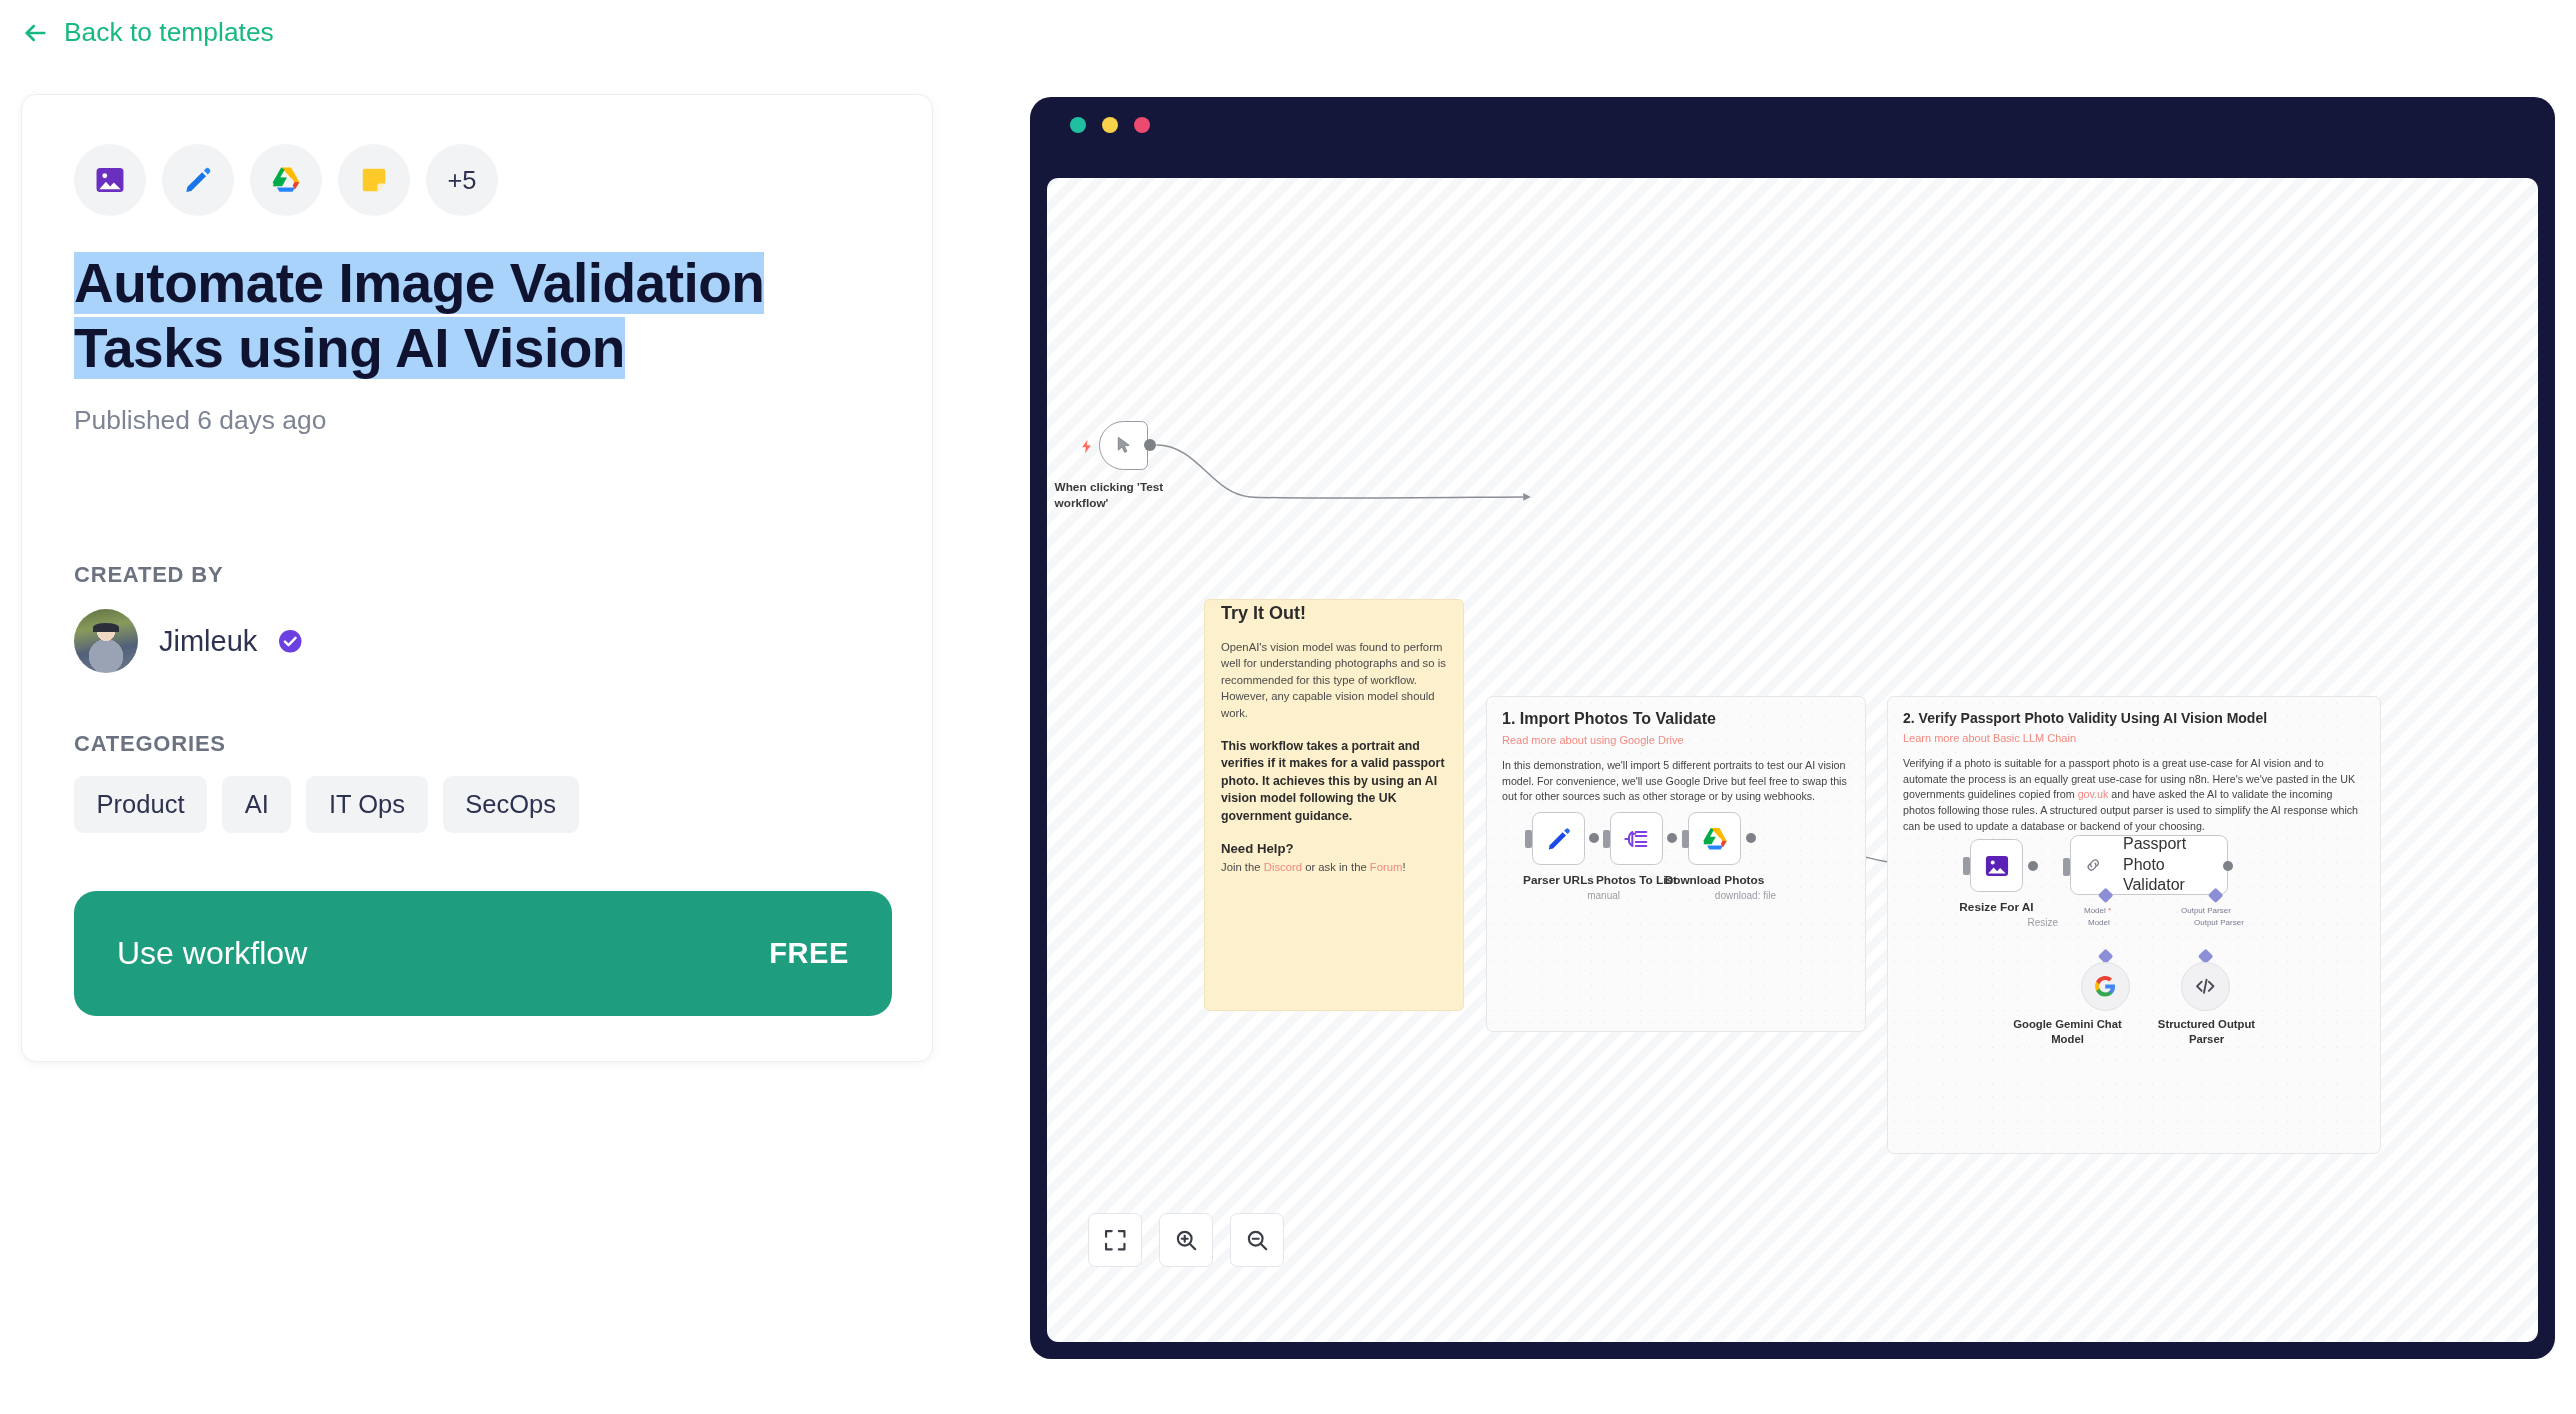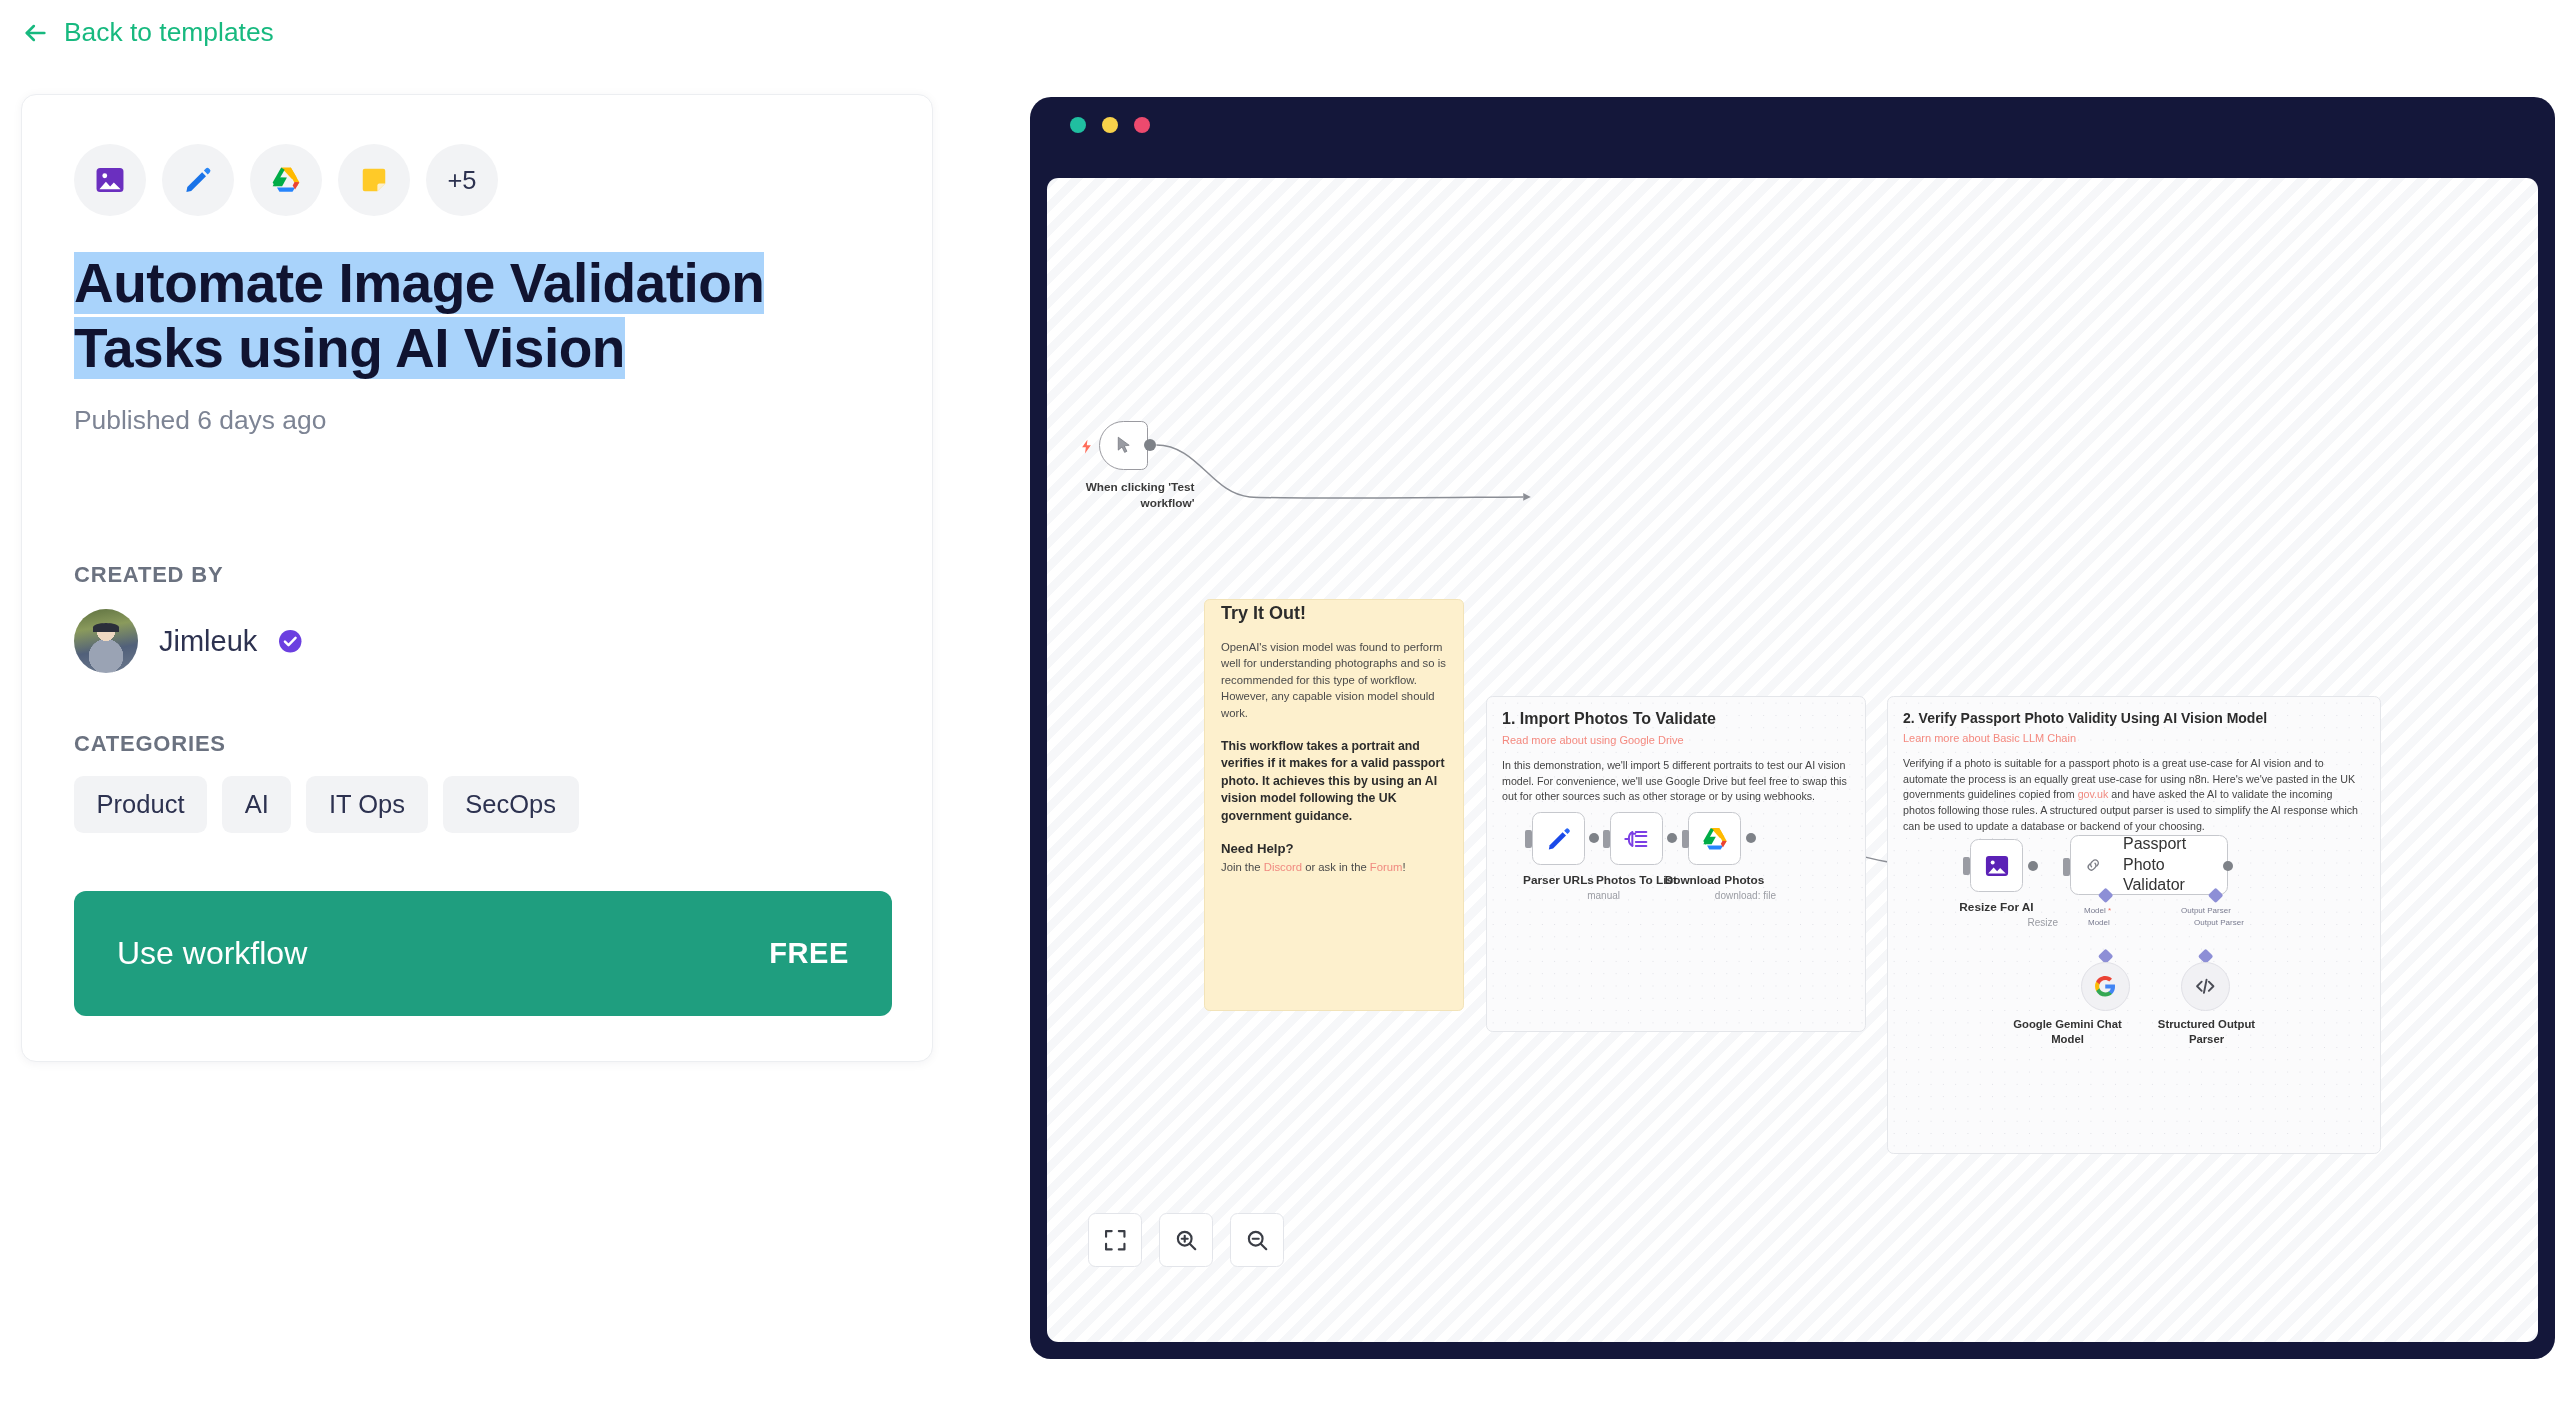--- a/index.html
+++ b/index.html
@@ -89,21 +89,21 @@
   .category-chip {
     background: #f2f3f5; border-radius: 9.4px;
     padding: 14px 22.6px;
     font-size: 25.5px; color: #2d3250;
     cursor: pointer; white-space: nowrap;
   }
 
   #use-workflow-button {
     margin-top: 58px;
     width: 818px; height: 125px;
-    background: #1f9e7f; border: none; border-radius: 12px;
+    background: #1f9e7f; border: none; border-radius: 22px;
     display: flex; align-items: center; justify-content: space-between;
     padding: 0 43px; cursor: pointer;
   }
   #use-workflow-label { color: #fff; font-size: 32px; font-weight: 400; }
   #price-label { color: #fff; font-size: 29px; font-weight: 700; letter-spacing: 0.6px; }
 
   
   #browser-frame {
     position: absolute; left: 1030px; top: 97px;
     width: 1525px; height: 1262px;
@@ -155,21 +155,21 @@
   #trigger-bolt {
     position: absolute; left: 32px; top: 258px;
     width: 15px; height: 21px; color: #ff6d5a;
   }
   #trigger-out-dot {
     position: absolute; left: 97px; top: 261px;
     width: 12.3px; height: 12.3px; border-radius: 50%; background: #7e8288;
   }
   #trigger-label {
     position: absolute; left: 7.5px; top: 302px; width: 140px;
-    text-align: right; font-size: 11.8px; line-height: 1.32;
+    text-align: left; font-size: 11.8px; line-height: 1.32;
     color: #3a3a3a; font-weight: 600;
   }
 
   
   .node-group {
     position: absolute;
     background:
       radial-gradient(circle, rgba(160,165,180,.30) 0.7px, transparent 0.8px) 0 0 / 12.3px 12.3px,
       #fbfbfc;
     border: 0.9px solid #e4e6ea; border-radius: 6.6px;

